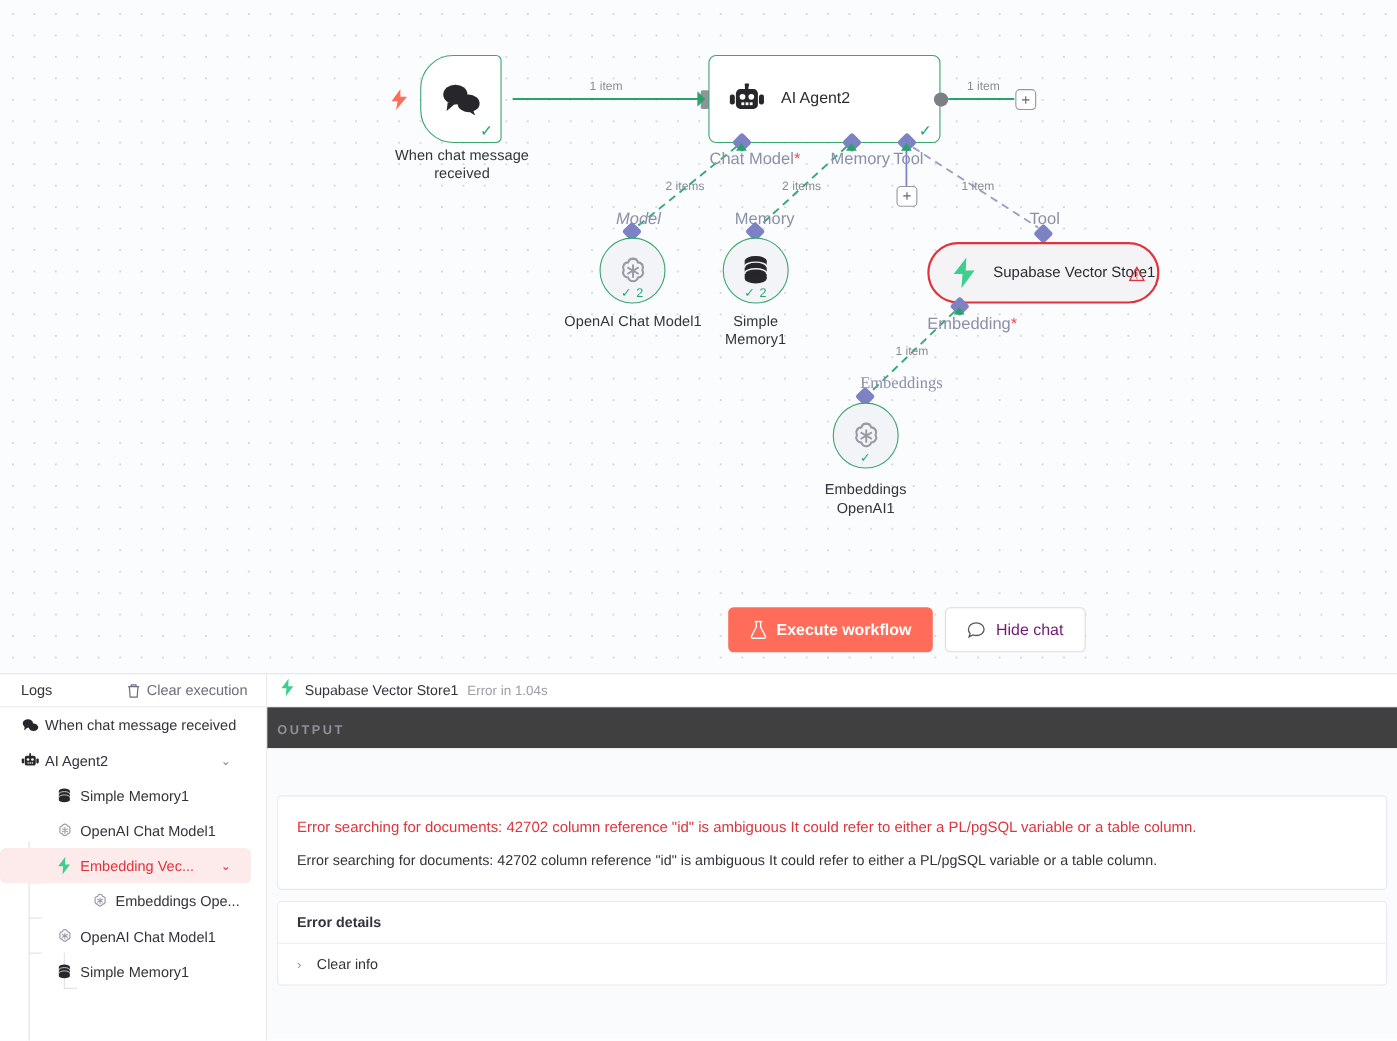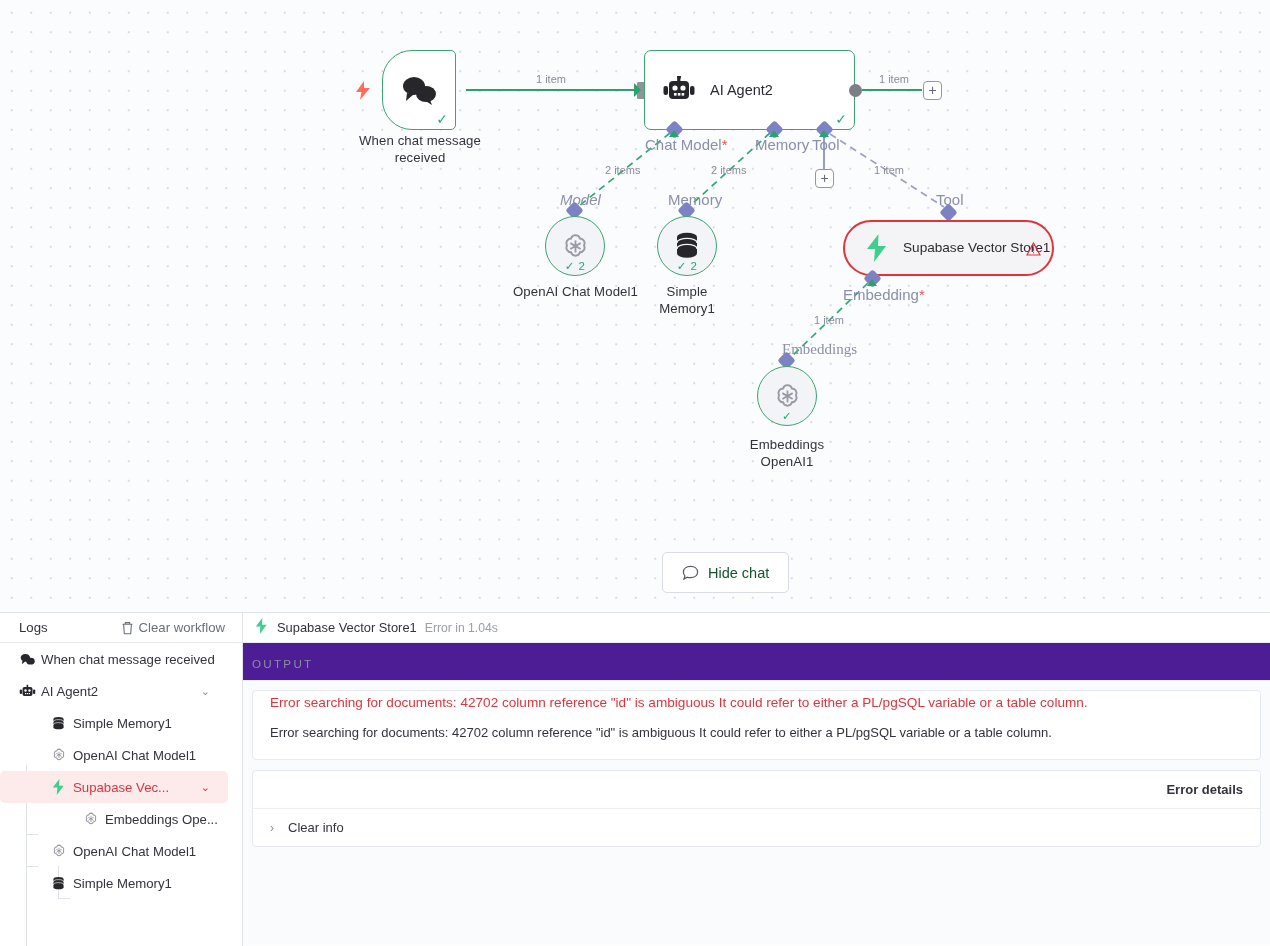--- a/index.html
+++ b/index.html
@@ -104,21 +104,21 @@
   
   .btn-row { position: absolute; left: 662px; top: 552px; display: flex; gap: 11px; }
   .btn {
     height: 41px; display: flex; align-items: center; gap: 9px;
     border-radius: 5px; font-size: 14.5px; cursor: pointer;
   }
   .btn-exec {
     background: #ff6d5a; color: #fff; border: none; padding: 0 20px; font-weight: 600;
   }
   .btn-hide {
-    background: #fff; color: #14532d; border: 1px solid #d9dce3; padding: 0 19px;
+    background: #fff; color: #701a75; border: 1px solid #d9dce3; padding: 0 19px;
   }
 
   
   #logs-panel {
     position: absolute; left: 0; top: 612px; width: 243px; height: 334px;
     background: #fff; border-top: 1px solid #e0e3e9; border-right: 1px solid #e0e3e9;
   }
   .logs-head {
     height: 30px; display: flex; align-items: center; justify-content: space-between;
     padding: 0 17px 0 19px; border-bottom: 1px solid #e9ecf1;
@@ -151,36 +151,36 @@
     background: #fff; border-top: 1px solid #e0e3e9;
   }
   .out-head {
     height: 30px; display: flex; align-items: center; gap: 8px;
     padding-left: 11px; border-bottom: 1px solid #e9ecf1;
   }
   .out-head-name { font-size: 12.9px; color: #33333b; }
   .out-head-status { font-size: 12.2px; color: #9a9ea9; }
   .out-label {
     padding: 14px 0 10px 9px; font-size: 11.6px; color: #8b8f9c;
-    letter-spacing: 2.3px; background: #4c1d95; border-bottom: 1px solid #eceef3;
+    letter-spacing: 2.3px; background: #404040; border-bottom: 1px solid #eceef3; font-weight: bold;
   }
   .out-body { background: #fafbfd; padding: 9px 9px 0 9px; height: 264px; }
   .err-card {
     background: #fff; border: 1px solid #e6e9ef; border-radius: 4px;
-    padding: 2px 17px 16px 17px;
+    padding: 18px 17px 16px 17px;
+    margin-top: 33px;
   }
   .err-title { color: #e0343c; font-size: 13.6px; line-height: 20px; }
   .err-sub { color: #33333b; font-size: 13px; line-height: 20px; margin-top: 10px; }
   .details-card {
     margin-top: 10px; background: #fff; border: 1px solid #e6e9ef; border-radius: 4px;
   }
   .details-head {
     padding: 11px 17px; font-size: 13px; font-weight: 700; color: #33333b;
     border-bottom: 1px solid #eceef3;
-    text-align: right;
   }
   .details-row {
     padding: 11px 17px; display: flex; align-items: center; gap: 14px;
     font-size: 13px; color: #33333b; cursor: pointer;
   }
   .details-row .caret { color: #8b8f9c; font-size: 12px; }
 </style>
 </head>
 <body>
 
@@ -313,37 +313,44 @@
     <div class="subnode" style="left:757px; top:366px;">
       <svg width="31" height="31" viewBox="0 0 24 24">
         <path fill="none" stroke="#9a9aa6" stroke-width="1.5" d="M12 3.2a3.6 3.6 0 0 1 3.45 2.6 3.6 3.6 0 0 1 3.1 5.35 3.6 3.6 0 0 1-3.1 5.35A3.6 3.6 0 0 1 12 19.1a3.6 3.6 0 0 1-3.45-2.6 3.6 3.6 0 0 1-3.1-5.35 3.6 3.6 0 0 1 3.1-5.35A3.6 3.6 0 0 1 12 3.2z"></path>
         <path fill="none" stroke="#9a9aa6" stroke-width="1.4" d="M12 7.3v9.4M8 9.4l8 4.6M16 9.4l-8 4.6"></path>
       </svg>
       <span class="subnode-badge">✓</span>
     </div>
     <div class="caption" style="left:722px; top:436px; width:130px;">Embeddings OpenAI1</div>
 
     <div class="btn-row">
+      <div class="btn btn-exec">
+        <svg width="15" height="17" viewBox="0 0 15 17">
+          <path d="M5.5 1 V6 L1.2 14.3 A1.3 1.3 0 0 0 2.4 16.2 H12.6 A1.3 1.3 0 0 0 13.8 14.3 L9.5 6 V1" fill="none" stroke="#fff" stroke-width="1.2"></path>
+          <line x1="4" y1="1" x2="11" y2="1" stroke="#fff" stroke-width="1.2"></line>
+        </svg>
+        <span>Execute workflow</span>
+      </div>
       <div class="btn btn-hide">
         <svg width="17" height="16" viewBox="0 0 17 16">
           <path d="M8.5 1.3 C12.6 1.3 15.6 3.6 15.6 7 C15.6 10.4 12.6 12.7 8.5 12.7 C7.3 12.7 6.2 12.5 5.3 12.2 L2 14 L2.9 10.9 C1.8 9.9 1.4 8.5 1.4 7 C1.4 3.6 4.4 1.3 8.5 1.3 Z" fill="none" stroke="#55585f" stroke-width="1.2"></path>
         </svg>
         <span>Hide chat</span>
       </div>
     </div>
   </div>
 
   <div id="logs-panel">
     <div class="logs-head">
       <span class="logs-title">Logs</span>
       <span class="clear-exec">
         <svg width="13" height="14" viewBox="0 0 13 14">
           <path d="M1.5 3.2 H11.5 M4.3 3.2 V1.6 H8.7 V3.2 M2.6 3.2 L3.3 12.8 H9.7 L10.4 3.2" fill="none" stroke="#6b6f7d" stroke-width="1.1" stroke-linejoin="round"></path>
         </svg>
-        <span>Clear workflow</span>
+        <span>Clear execution</span>
       </span>
     </div>
 
 
     <div class="tree">
 
       <div class="tree-guide" style="left:26px; top:122px; width:1px; height:200px;"></div>
       <div class="tree-guide" style="left:26px; top:159px; width:12px; height:1px;"></div>
       <div class="tree-guide" style="left:26px; top:191px; width:12px; height:1px;"></div>
       <div class="tree-guide" style="left:26px; top:223px; width:12px; height:1px;"></div>
@@ -403,21 +410,21 @@
         </span>
         <span>OpenAI Chat Model1</span>
       </div>
 
       <div class="tree-row lvl1 sel">
         <span class="ic">
           <svg width="15" height="16" viewBox="0 0 26 28">
             <path d="M14.5 0 L3 15 L11 15 L10 28 L22 12 L14 12 Z" fill="#3ecf8e"></path>
           </svg>
         </span>
-        <span>Supabase Vec...</span>
+        <span>Embedding Vec...</span>
         <span class="chev" style="color:#e0343c;">⌄</span>
       </div>
 
       <div class="tree-row lvl2">
         <span class="ic">
           <svg width="16" height="16" viewBox="0 0 24 24">
             <path fill="none" stroke="#9a9aa6" stroke-width="1.6" d="M12 3.2a3.6 3.6 0 0 1 3.45 2.6 3.6 3.6 0 0 1 3.1 5.35 3.6 3.6 0 0 1-3.1 5.35A3.6 3.6 0 0 1 12 19.1a3.6 3.6 0 0 1-3.45-2.6 3.6 3.6 0 0 1-3.1-5.35 3.6 3.6 0 0 1 3.1-5.35A3.6 3.6 0 0 1 12 3.2z"></path>
             <path fill="none" stroke="#9a9aa6" stroke-width="1.4" d="M12 7.3v9.4M8 9.4l8 4.6M16 9.4l-8 4.6"></path>
           </svg>
         </span>

